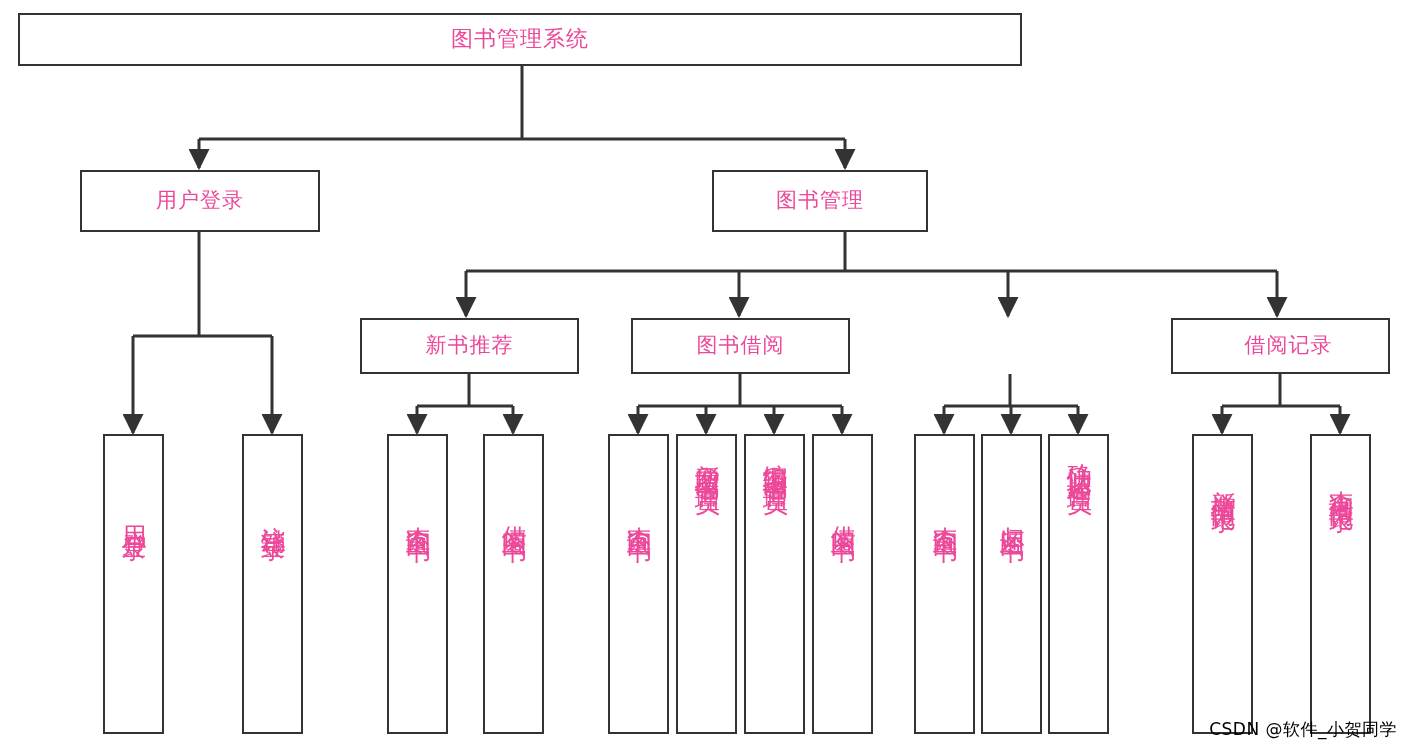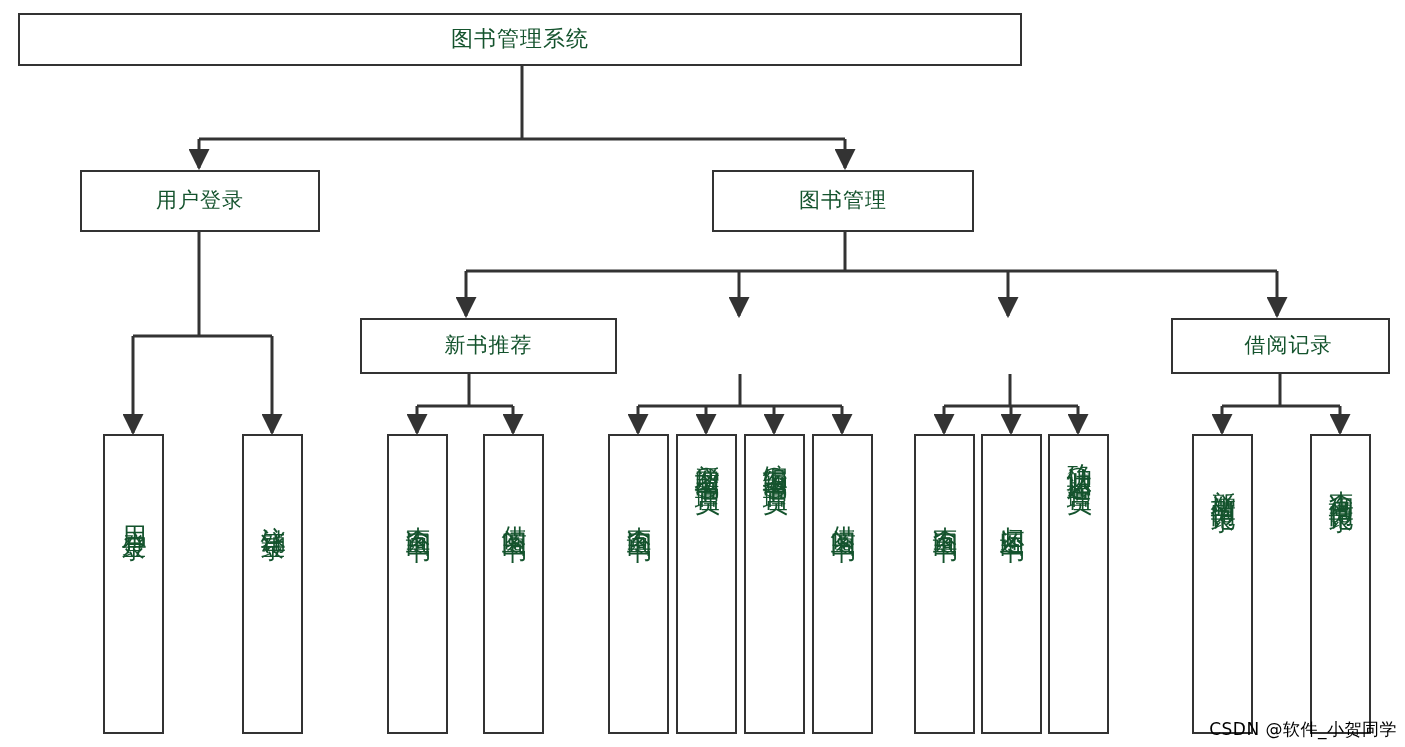--- a/index.html
+++ b/index.html
@@ -23,21 +23,21 @@
     pointer-events:none;
   }
   .node{
     position:absolute;
     box-sizing:border-box;
     border:2px solid #333333;
     background:#ffffff;
     display:flex;
     align-items:center;
     justify-content:center;
-    color:#14532d;
+    color:#ec4899;
   }
   .node .label{
     display:block;
     text-align:center;
     letter-spacing:1px;
     white-space:nowrap;
   }
   
   .node.h .label{
     font-size:21px;
@@ -125,28 +125,31 @@
   </svg>
 
   <div class="node h root" style="left:18px; top:13px; width:1004px; height:53px;">
     <span class="label">图书管理系统</span>
   </div>
 
   <div class="node h" style="left:80px; top:170px; width:240px; height:62px;">
     <span class="label">用户登录</span>
   </div>
 
-  <div class="node h" style="left:712px; top:170px; width:262px; height:62px;">
+  <div class="node h" style="left:712px; top:170px; width:216px; height:62px;">
     <span class="label">图书管理</span>
   </div>
 
-  <div class="node h" style="left:360px; top:318px; width:257px; height:56px;">
+  <div class="node h" style="left:360px; top:318px; width:219px; height:56px;">
     <span class="label">新书推荐</span>
   </div>
 
+  <div class="node h" style="left:631px; top:318px; width:219px; height:56px;">
+    <span class="label">图书借阅</span>
+  </div>
 
 
   <div class="node h" style="left:1171px; top:318px; width:219px; height:56px;padding-left:16px;">
     <span class="label">借阅记录</span>
   </div>
 
   <div class="node v" style="left:103px; top:434px; width:61px; height:300px;">
     <span class="label" style="margin-top:70px;">用户登录</span>
   </div>
 

